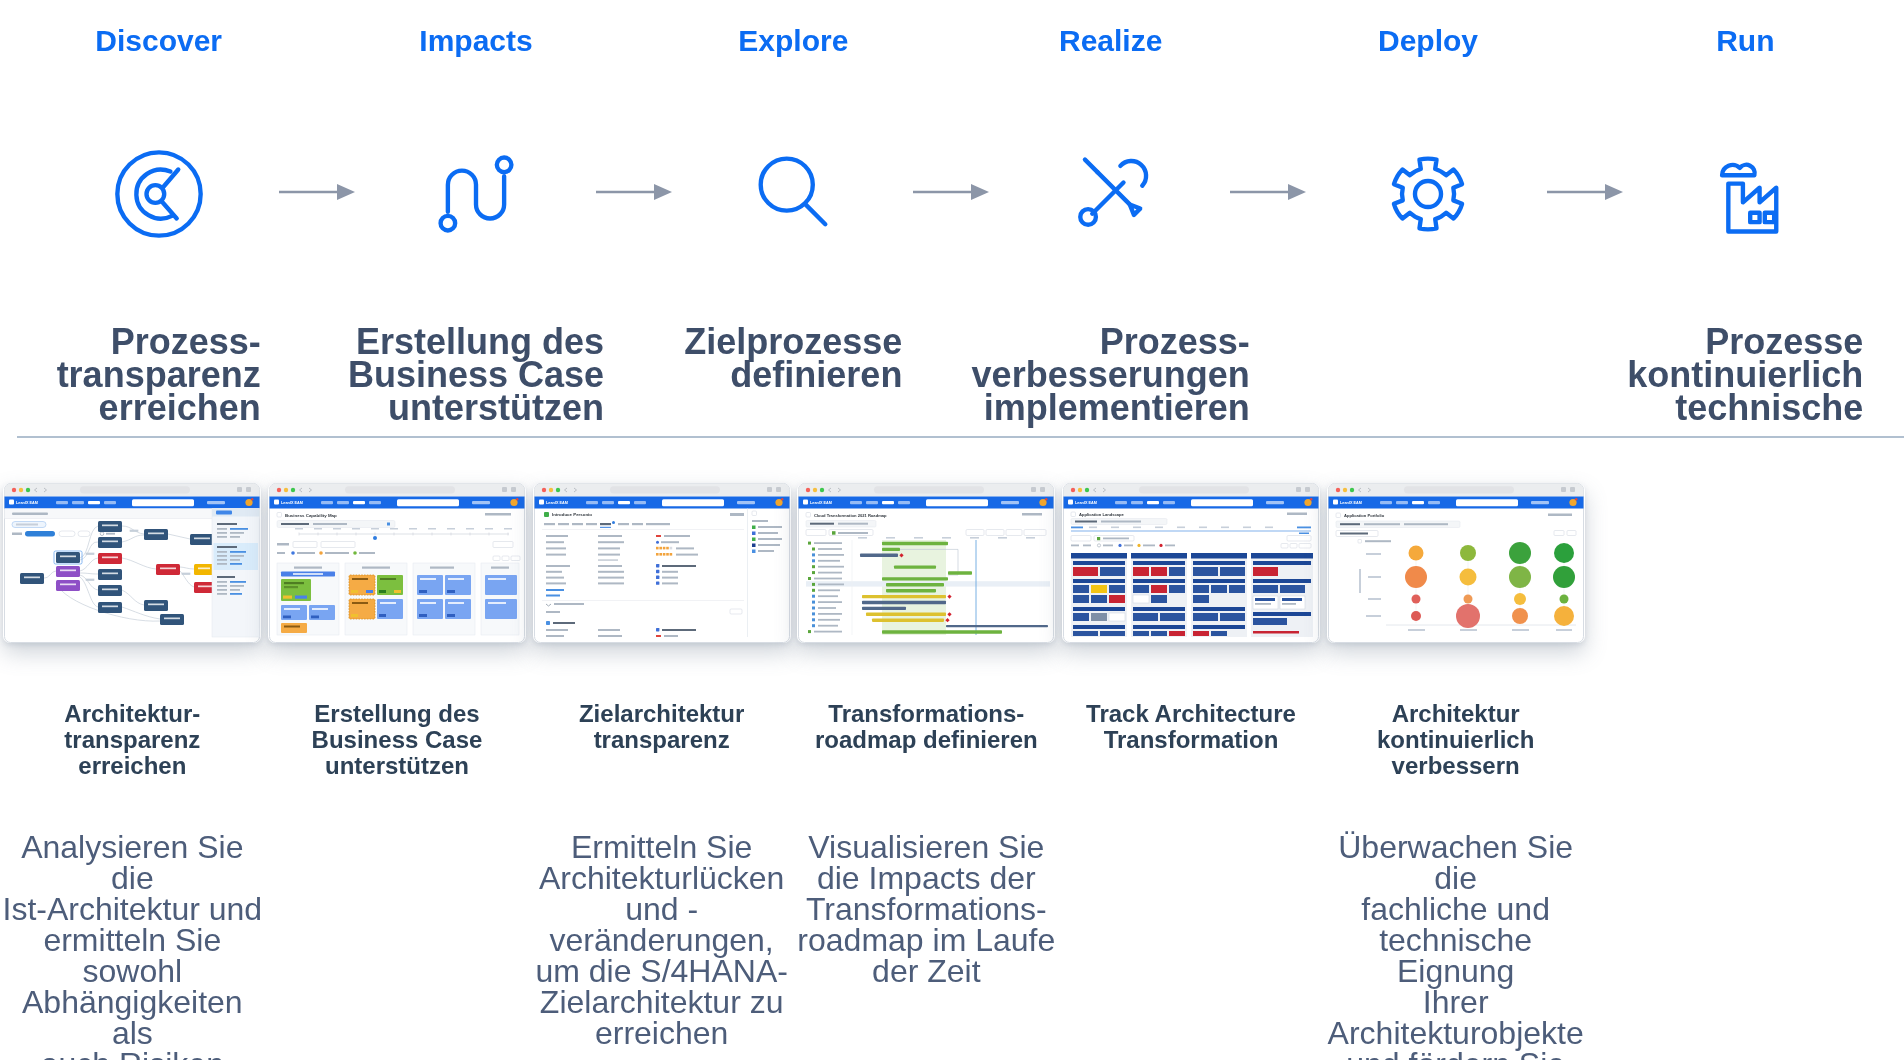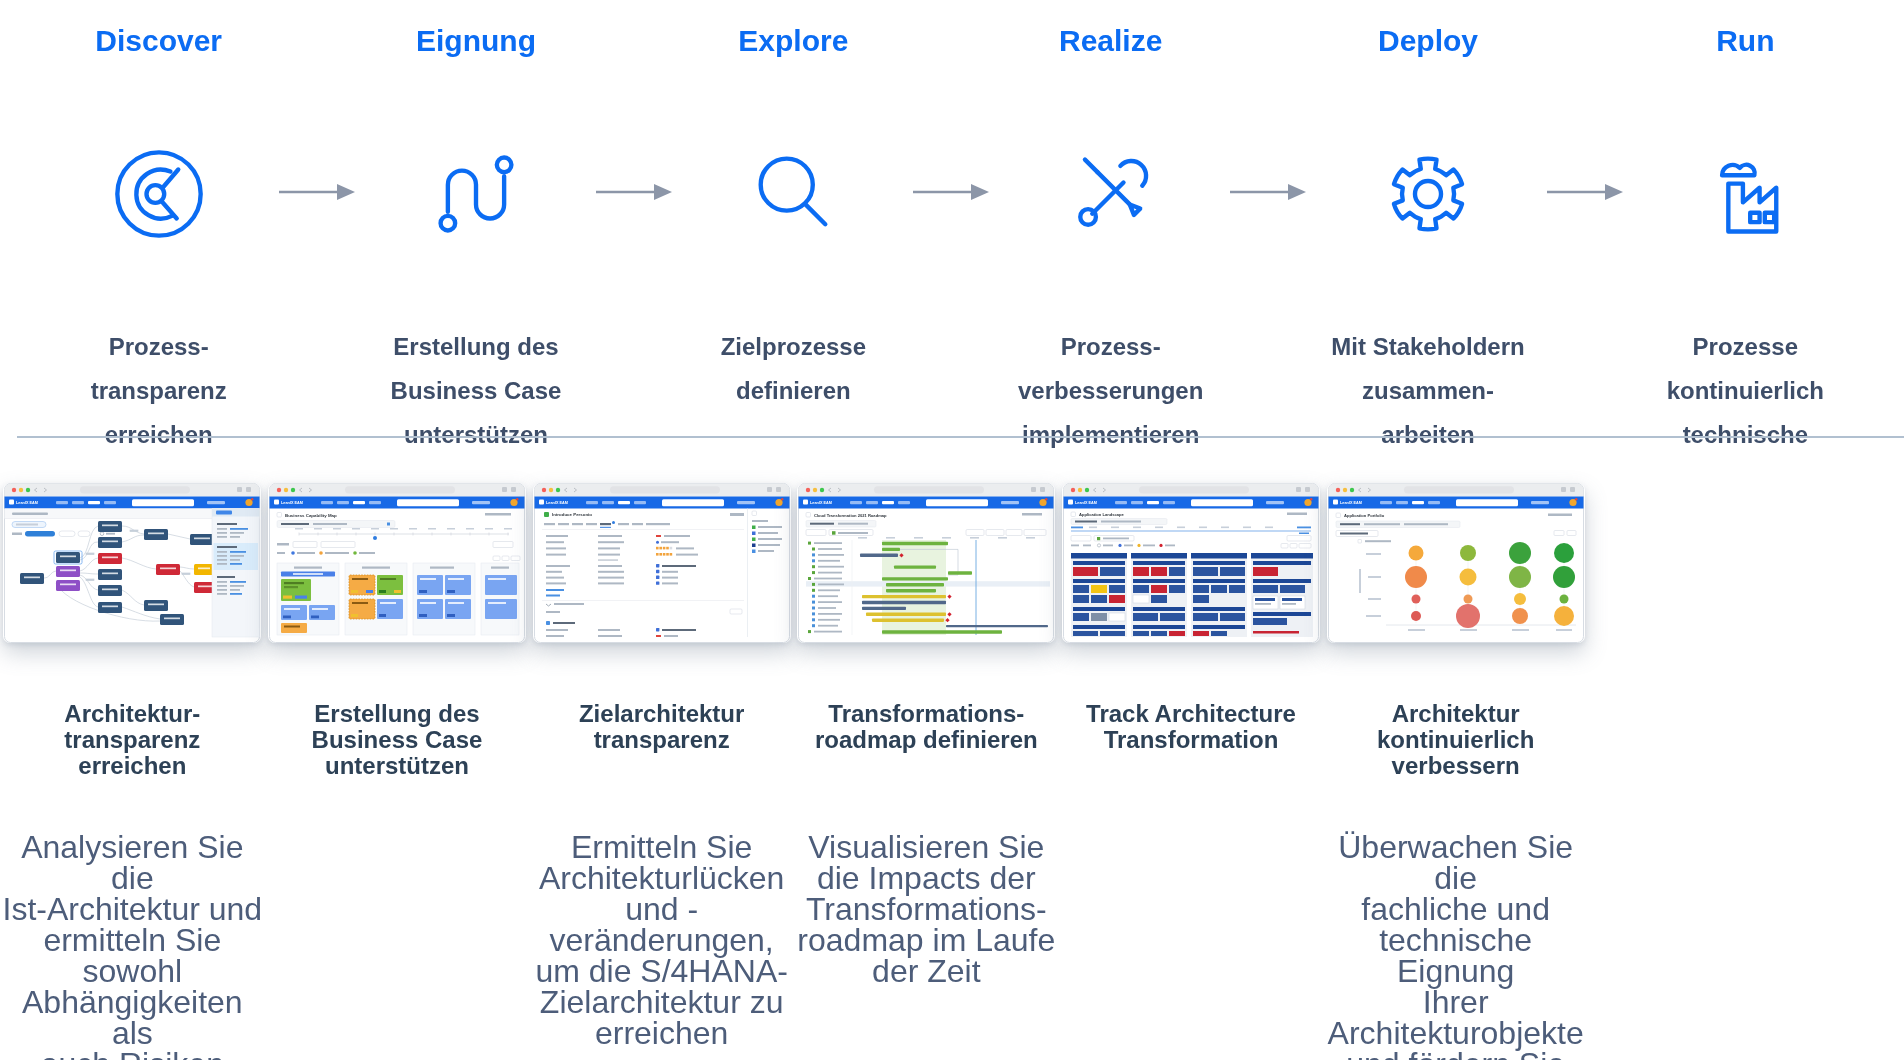--- a/index.html
+++ b/index.html
@@ -1,24 +1,24 @@
 <!DOCTYPE html>
 <html><head>
 <meta charset="utf-8">
 <style>
   html,body{margin:0;padding:0;background:#ffffff;overflow:hidden;}
   body{width:1904px;height:1060px;font-family:"Liberation Sans",sans-serif;position:relative;}
   .canvas{position:absolute;inset:0;background:#fff;}
 
   
   .top-grid{position:absolute;left:0;top:0;width:1904px;display:grid;grid-template-columns:repeat(6,1fr);}
-  .phase{display:flex;flex-direction:column;align-items:center;text-align:center;}
+  .phase{display:flex;flex-direction:column;align-items:center;text-align:right;}
   .phase-label{margin-top:22px;height:40px;font-size:30px;font-weight:700;color:#0b6cf3;line-height:38px;}
   .phase-iconbox{height:263px;display:flex;align-items:center;justify-content:center;}
-  .phase-caption{font-size:24px;font-weight:700;line-height:44px;color:#3e4e69;white-space:pre-line;}
+  .phase-caption{font-size:36px;font-weight:700;line-height:33px;color:#3e4e69;white-space:pre-line;}
   .picon{stroke:#0b6cf3;fill:none;stroke-width:4.2;stroke-linecap:round;stroke-linejoin:round;}
   .arrow{position:absolute;width:80px;height:26px;}
 
   
   .divider{position:absolute;top:436px;left:17px;right:0;height:2px;background:#b1c0d0;}
 
   
   .cards-grid{position:absolute;top:483px;left:0;width:1588px;display:grid;grid-template-columns:repeat(6,1fr);}
   .card{display:flex;flex-direction:column;align-items:center;text-align:center;}
   .thumbwrap{width:258px;height:160px;border-radius:7px;background:#fff;
@@ -86,21 +86,21 @@
           <circle class="picon" cx="44.5" cy="48" r="8.5" stroke-width="4"></circle>
           <path class="picon" d="M66.5 24.5 L51.5 42 M50.5 55 L65 71.5"></path>
         </svg>
       </div>
       <div class="phase-caption">Prozess-
 transparenz
 erreichen</div>
     </div>
 
     <div class="phase">
-      <div class="phase-label">Eignung</div>
+      <div class="phase-label">Impacts</div>
       <div class="phase-iconbox">
         <svg width="100" height="100" viewBox="0 0 96 96">
           <circle class="picon" cx="21" cy="76" r="7"></circle>
           <circle class="picon" cx="75" cy="20" r="7"></circle>
           <path class="picon" d="M21 65 V39 A13.5 13.5 0 0 1 48 39 V58 A13.5 13.5 0 0 0 75 58 V31"></path>
         </svg>
       </div>
       <div class="phase-caption">Erstellung des
 Business Case
 unterstützen</div>
@@ -136,23 +136,20 @@
     </div>
 
     <div class="phase">
       <div class="phase-label">Deploy</div>
       <div class="phase-iconbox">
         <svg width="100" height="100" viewBox="0 0 96 96">
           <path class="picon" d="M39.8 15 A34 34 0 0 1 56.2 15 L54.9 24 A25 25 0 0 1 65.4 30 L72.5 24.4 A34 34 0 0 1 80.7 38.6 L72.3 42 A25 25 0 0 1 72.3 54.1 L80.7 57.4 A34 34 0 0 1 72.5 71.6 L65.4 66 A25 25 0 0 1 54.9 72 L56.2 81 A34 34 0 0 1 39.8 81 L41.1 72 A25 25 0 0 1 30.6 66 L23.5 71.6 A34 34 0 0 1 15.3 57.4 L23.8 54.1 A25 25 0 0 1 23.8 42 L15.3 38.6 A34 34 0 0 1 23.5 24.4 L30.6 30 A25 25 0 0 1 41.1 24 Z"></path>
           <circle class="picon" cx="48" cy="48" r="12.5"></circle>
         </svg>
       </div>
-      <div class="phase-caption">Mit Stakeholdern
-zusammen-
-arbeiten</div>
     </div>
 
     <div class="phase">
       <div class="phase-label">Run</div>
       <div class="phase-iconbox">
         <svg width="100" height="100" viewBox="0 0 96 96">
           <path class="picon" d="M26 30 a10 10 0 0 1 17 -7 a8 8 0 0 1 14 7 z" stroke-width="4"></path>
           <path class="picon" d="M32 84 V38 H46 V56 L62 42 V56 L78 42 V84 Z" stroke-width="4"></path>
           <rect class="picon" x="53" y="66" width="9" height="9" stroke-width="3.6"></rect>
           <rect class="picon" x="67" y="66" width="9" height="9" stroke-width="3.6"></rect>

